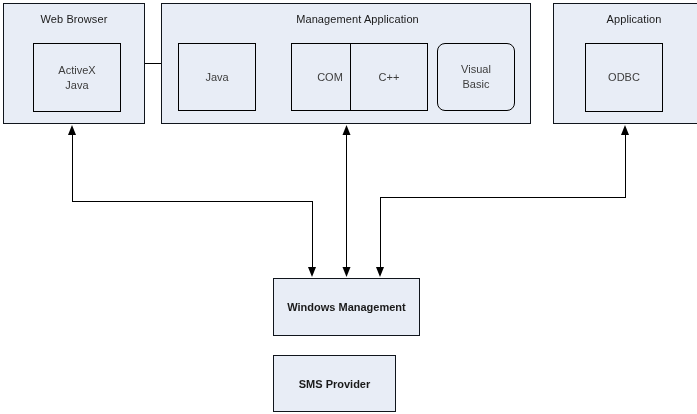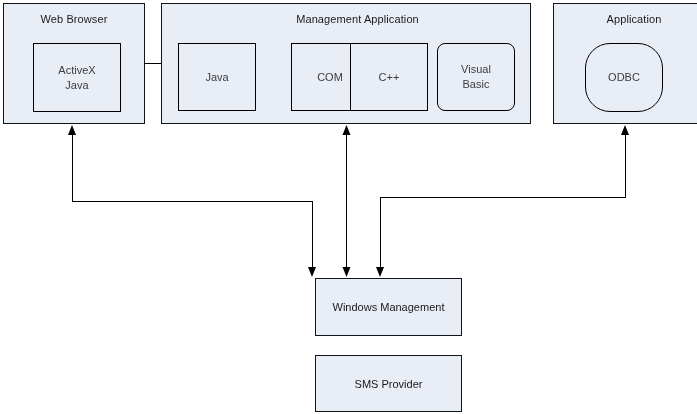--- a/index.html
+++ b/index.html
@@ -39,37 +39,36 @@
     color: #3d3d3d;
     white-space: pre-line;
     line-height: 1.35;
   }
   .solo-node {
     display: flex;
     align-items: center;
     justify-content: center;
     text-align: center;
     font-size: 11px;
-    font-weight: normal;
+    font-weight: bold;
     color: #1a1a1a;
-    margin-left: 42px;
   }
   
   #web-browser   { left: 3px;   top: 3px;   width: 142px; height: 121px; }
   #mgmt-app      { left: 161px; top: 3px;   width: 370px; height: 121px; padding-left: 23px; }
   #application   { left: 553px; top: 3px;   width: 162px; height: 121px; }
   #windows-mgmt  { left: 273px; top: 278px; width: 147px; height: 58px; }
-  #sms-provider  { left: 273px; top: 355px; width: 147px; height: 57px; }
+  #sms-provider  { left: 273px; top: 355px; width: 123px; height: 57px; }
   
   #activex-java  { left: 33px;  top: 43px; width: 88px; height: 69px; }
   #java          { left: 178px; top: 43px; width: 78px; height: 68px; }
   #com           { left: 263px; top: 43px; width: 78px; height: 68px; margin-left: 28px; }
   #cpp           { left: 350px; top: 43px; width: 78px; height: 68px; }
   #visual-basic  { left: 437px; top: 43px; width: 78px; height: 68px; border-radius: 8px; }
-  #odbc          { left: 585px; top: 43px; width: 78px; height: 69px; border-radius: 25px; }
+  #odbc          { left: 585px; top: 43px; width: 78px; height: 69px; }
   #connector-layer {
     position: absolute;
     left: 0; top: 0;
     width: 697px; height: 414px;
     pointer-events: none;
   }
   .conn { stroke: #000000; stroke-width: 1; fill: none; }
   .arrowhead { fill: #000000; stroke: none; }
 </style>
 </head>

